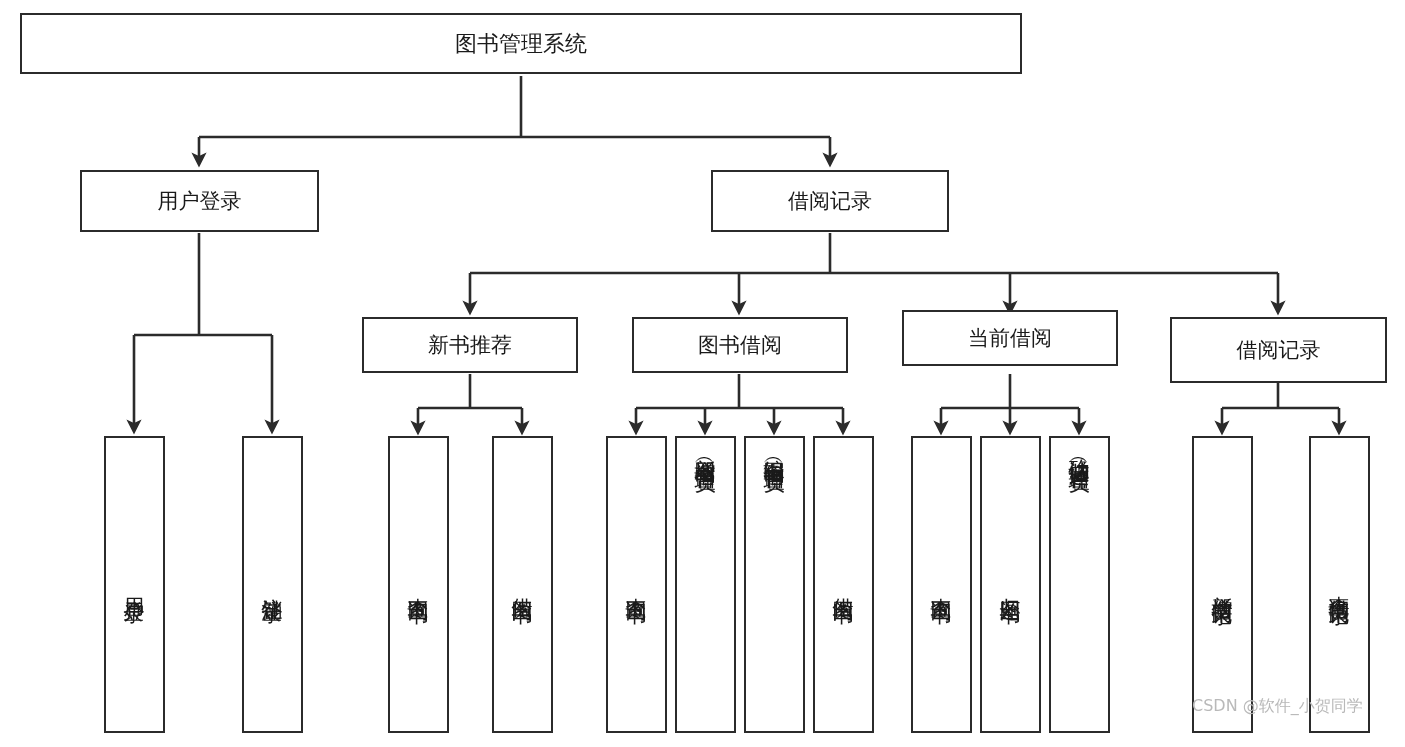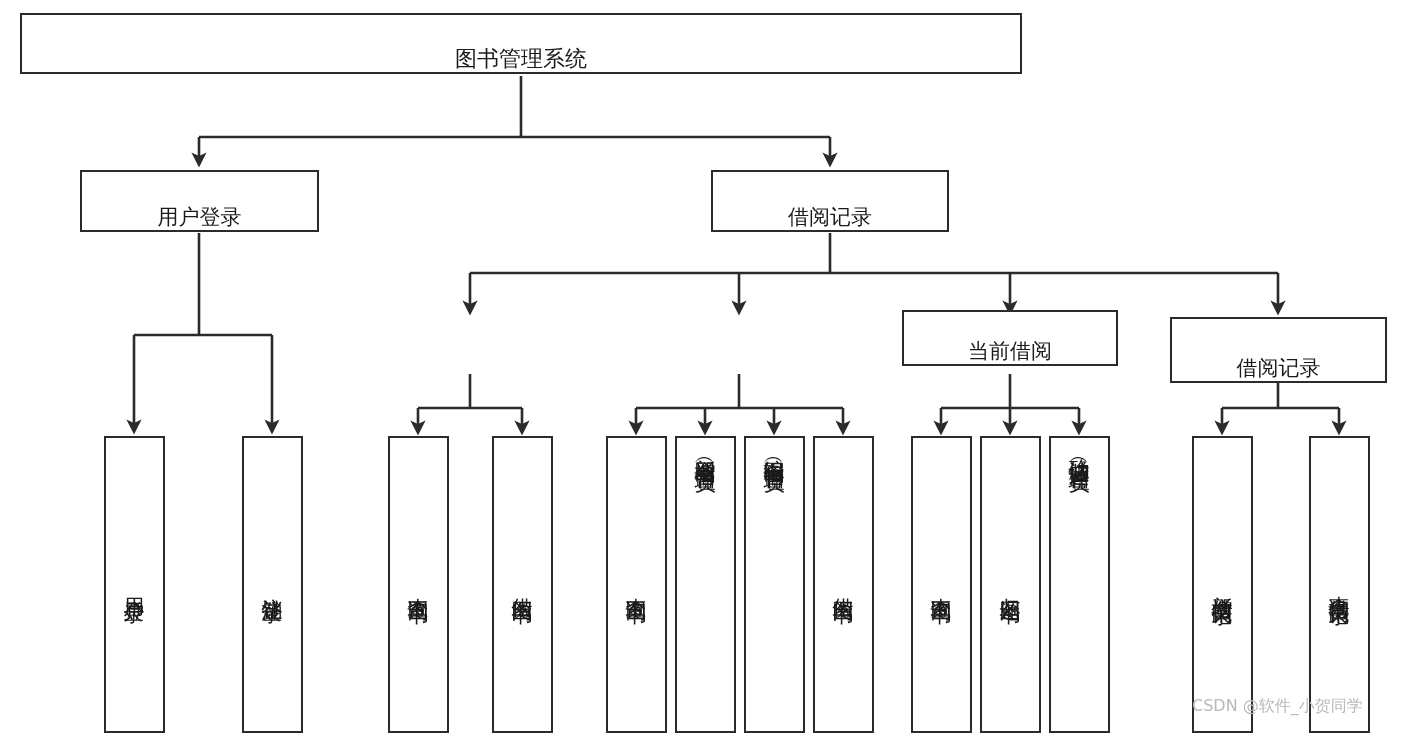--- a/index.html
+++ b/index.html
@@ -23,21 +23,21 @@
     top: 0;
     width: 1405px;
     height: 747px;
   }
   .node {
     position: absolute;
     box-sizing: border-box;
     background: #ffffff;
     border: 2.5px solid #2b2b2b;
     display: flex;
-    align-items: flex-end;
+    align-items: center;
     justify-content: center;
     color: #1a1a1a;
     z-index: 3;
   }
   .node .label {
     display: block;
     text-align: center;
     line-height: 1.18;
     white-space: nowrap;
   }
@@ -133,21 +133,27 @@
   </div>
 
   <div class="node horizontal" style="left:80px; top:170px; width:239px; height:62px;">
     <span class="label">用户登录</span>
   </div>
 
   <div class="node horizontal" style="left:711px; top:170px; width:238px; height:62px;">
     <span class="label">借阅记录</span>
   </div>
 
-
+  <div class="node horizontal" style="left:362px; top:317px; width:216px; height:56px;">
+    <span class="label">新书推荐</span>
+  </div>
+
+  <div class="node horizontal" style="left:632px; top:317px; width:216px; height:56px;">
+    <span class="label">图书借阅</span>
+  </div>
 
   <div class="node horizontal" style="left:902px; top:310px; width:216px; height:56px;">
     <span class="label">当前借阅</span>
   </div>
 
   <div class="node horizontal" style="left:1170px; top:317px; width:217px; height:66px;">
     <span class="label">借阅记录</span>
   </div>
 
   <div class="node vertical centered" style="left:104px; top:436px; width:61px; height:297px;">

